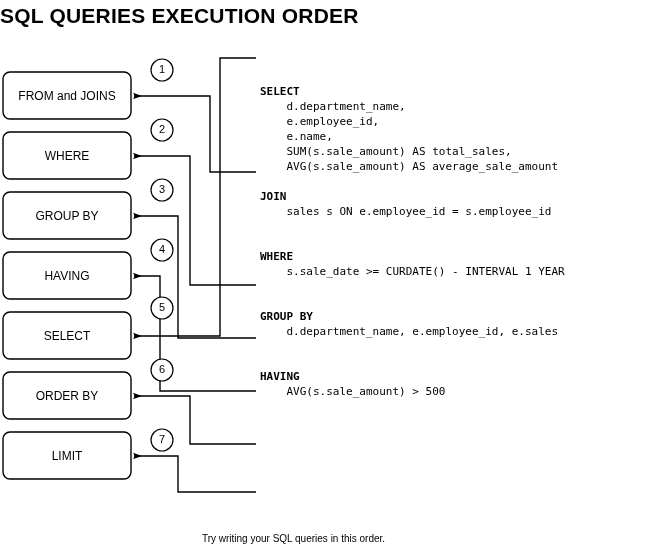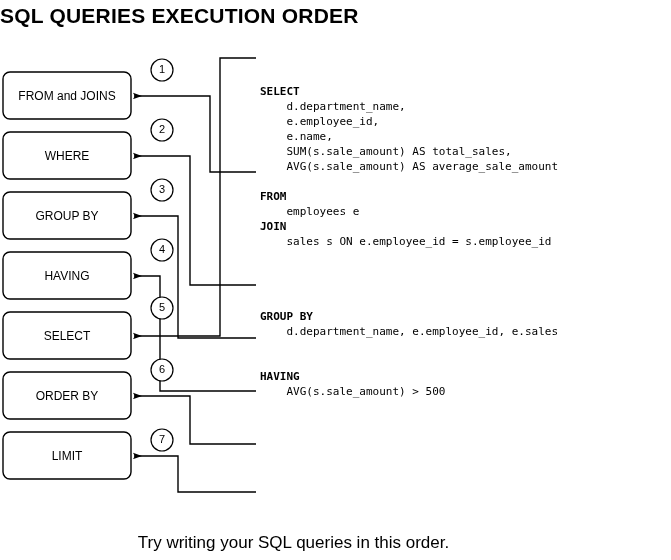--- a/index.html
+++ b/index.html
@@ -7,21 +7,21 @@
     width:671px;height:560px;position:relative;overflow:hidden;
     font-family:"Liberation Sans", sans-serif;color:#000;
   }
   #title{
     position:absolute;left:0;top:4px;width:520px;text-align:left;
     font-size:21px;font-weight:bold;letter-spacing:.2px;
     font-family:"Liberation Sans", sans-serif;
   }
   #footer{
     position:absolute;left:0;top:533px;width:587px;text-align:center;
-    font-size:17px;font-family:"Liberation Sans", sans-serif;
+    font-size:10px;font-family:"Liberation Sans", sans-serif;
   }
   #diagram{position:absolute;left:0;top:0;width:671px;height:560px;}
   .stage-label{
     font-family:"Liberation Sans", sans-serif;font-size:12px;
     fill:#000;text-anchor:middle;dominant-baseline:middle;
   }
   .stage-box{fill:#ffffff;stroke:#000000;stroke-width:1.4;}
   .num-circle{fill:#ffffff;stroke:#000000;stroke-width:1.2;}
   .num-text{
     font-family:"Liberation Sans", sans-serif;font-size:11px;
@@ -121,19 +121,19 @@
     <circle class="num-circle" cx="162" cy="440" r="11"></circle>
     <text class="num-text" x="162" y="440.5">7</text>
   </g>
 </svg>
 
 <div id="code"><div class="blk"><span class="kw">SELECT</span>
 <span>    d.department_name,
     e.employee_id,
     e.name,
     SUM(s.sale_amount) AS total_sales,
-    AVG(s.sale_amount) AS average_sale_amount</span></div><div class="gap"></div><div class="blk"><span class="kw">FROM</span>
-<span>    employees e</span></div><div class="blk"><span class="kw">JOIN</span>
-<span>    sales s ON e.employee_id = s.employee_id</span></div><div class="gap"></div><div class="gap"></div><div class="gap"></div><div class="gap"></div><div class="blk"><span class="kw">GROUP BY</span>
+    AVG(s.sale_amount) AS average_sale_amount</span></div><div class="gap"></div><div class="blk"><span class="kw">JOIN</span>
+<span>    sales s ON e.employee_id = s.employee_id</span></div><div class="gap"></div><div class="gap"></div><div class="blk"><span class="kw">WHERE</span>
+<span>    s.sale_date &gt;= CURDATE() - INTERVAL 1 YEAR</span></div><div class="gap"></div><div class="gap"></div><div class="blk"><span class="kw">GROUP BY</span>
 <span>    d.department_name, e.employee_id, e.sales</span></div><div class="gap"></div><div class="gap"></div><div class="blk"><span class="kw">HAVING</span>
 <span>    AVG(s.sale_amount) &gt; 500</span></div><div class="gap"></div><div class="gap"></div><div class="gap"></div><div class="gap"></div></div>
 
 <div id="footer">Try writing your SQL queries in this order.</div>
 
 </body></html>

